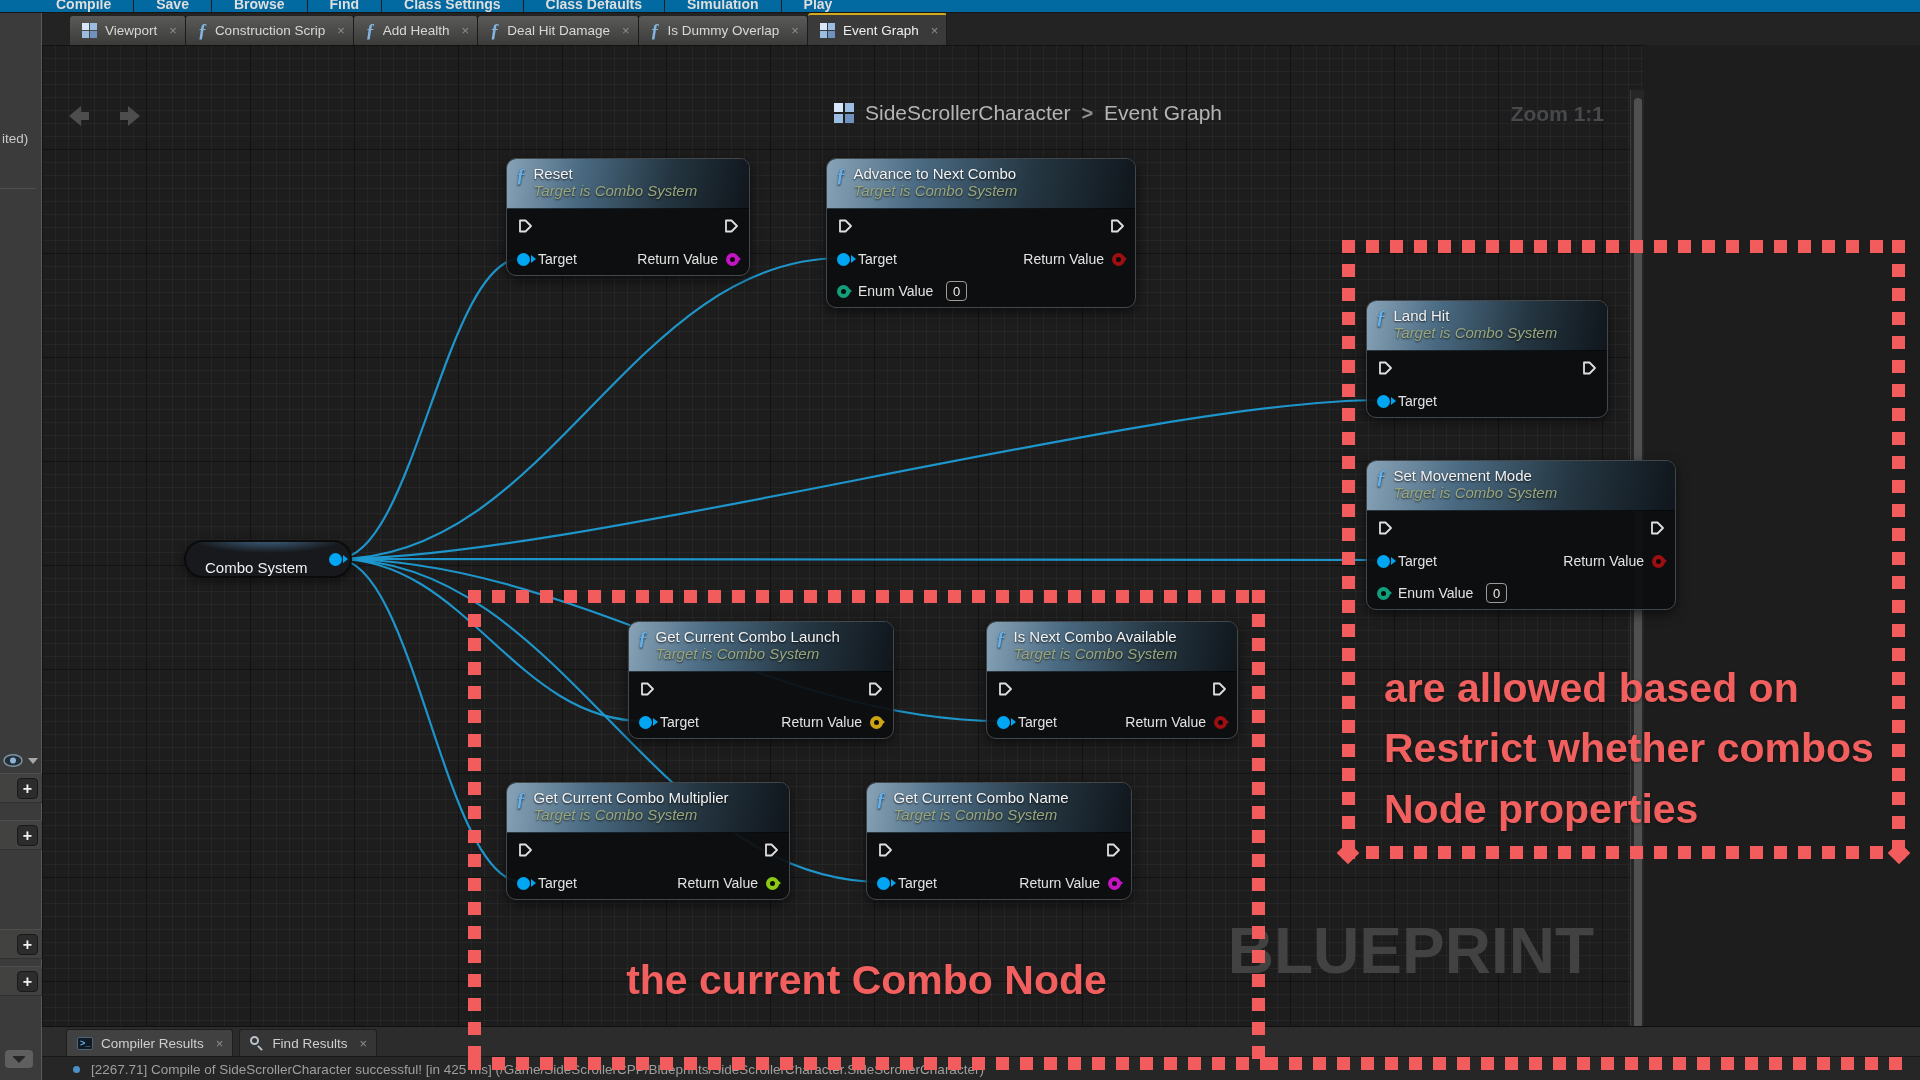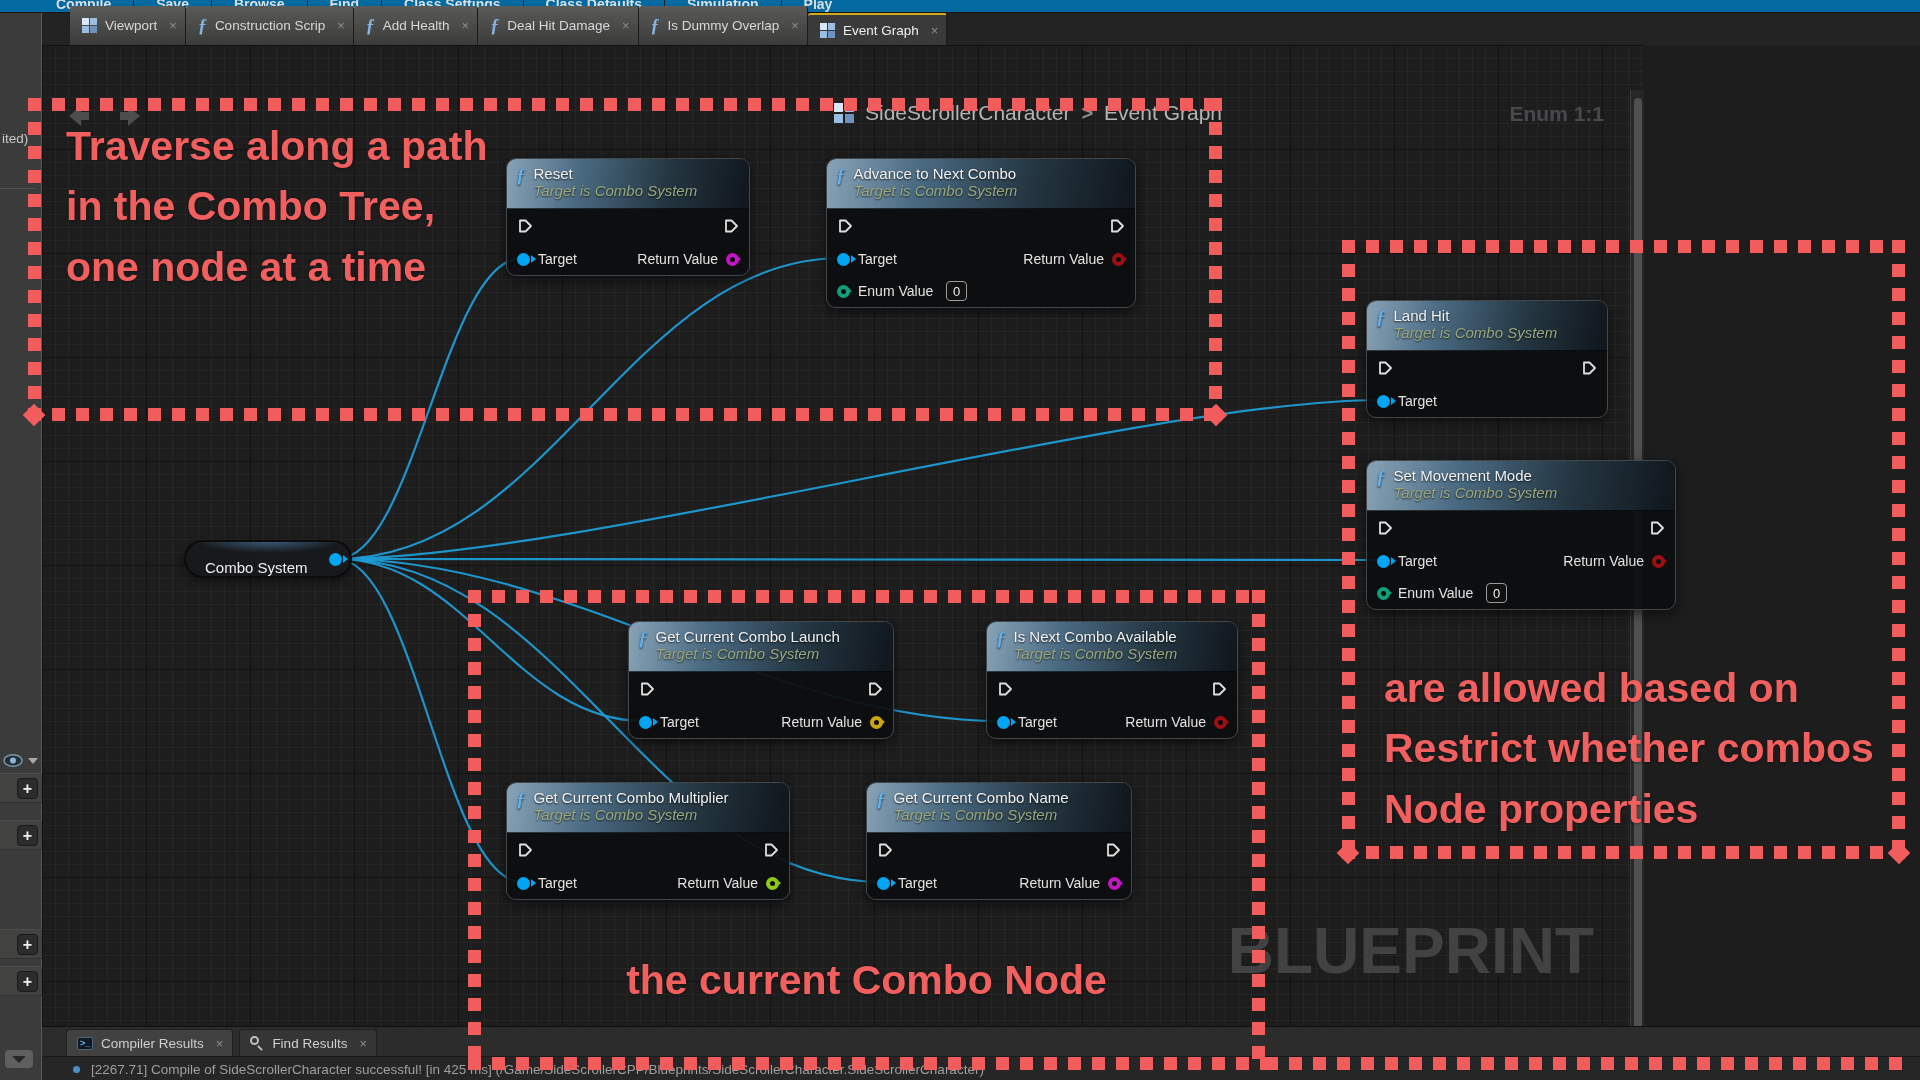--- a/index.html
+++ b/index.html
@@ -10,21 +10,21 @@
   
   .top-menu { position:absolute; left:0; top:0; width:100%; height:13px; background:#0369a1;
               border-bottom:1px solid #161616; overflow:hidden; display:flex; align-items:flex-end;
               padding-left:34px; z-index:35; }
   .menu-item { color:#dedede; font-size:14px; font-weight:bold; margin-top:-5px; padding:0 22px; white-space:nowrap; }
   .menu-sep { width:1px; height:13px; background:#1d1d1d; }
 
   
   .doc-tabs { position:absolute; left:42px; top:13px; width:1878px; height:32px; background:#232323;
               display:flex; align-items:flex-end; padding-left:28px; z-index:35; }
-  .doc-tab { height:39px; display:flex; align-items:center; gap:8px; padding:0 8px 0 12px;
+  .doc-tab { height:29px; display:flex; align-items:center; gap:8px; padding:0 8px 0 12px;
              background:linear-gradient(#5a5a58,#3b3b39); border-right:1px solid #1b1b1b;
              border-radius:3px 3px 0 0; color:#d8d8d8; font-size:13.5px; white-space:nowrap; cursor:default; }
   .doc-tab.active { background:#3a3a3a; border-top:2px solid #d2aa1c; height:32px; color:#efefef; }
   .tab-close { color:#8f8f8f; font-size:13px; margin-left:4px; }
   .grid-ic { display:grid; grid-template-columns:7px 7px; grid-auto-rows:7px; gap:1px; }
   .grid-ic i { background:#9cbde2; }
   .grid-ic i:first-child { background:#d9e8f8; }
   .grid-ic i:last-child { background:#6e92bd; }
   .f-glyph { font-family:"Liberation Serif", serif; font-style:italic; font-weight:bold;
              color:#84b5e2; font-size:18px; line-height:1; }
@@ -244,21 +244,21 @@
       <span class="bc-grid">
           <i></i>
           <i></i>
           <i></i>
           <i></i>
         </span>
       <span class="bc-text">SideScrollerCharacter</span>
       <span class="bc-sep">&gt;</span>
       <span class="bc-text">Event Graph</span>
     </div>
-    <div class="zoom-label">Enum 1:1</div>
+    <div class="zoom-label">Zoom 1:1</div>
     <div class="watermark">BLUEPRINT</div>
     <div class="vscroll">
         <div class="vthumb"></div>
       </div>
   </div>
 
   <svg id="wires" width="1920" height="1080">
       <path d="M337,559 C414.7,559 444.3,258 522,258" fill="none" stroke="#1f9cd4" stroke-width="2.2" opacity="0.95"></path>
       <path d="M337,559 C549.1,559 629.9,258 842,258" fill="none" stroke="#1f9cd4" stroke-width="2.2" opacity="0.95"></path>
       <path d="M337,559 C572,559 1147,400 1382,400" fill="none" stroke="#1f9cd4" stroke-width="2.2" opacity="0.95"></path>
@@ -597,33 +597,20 @@
             <span class="cell">
               <span>Return Value</span>
               <span class="pin ring" style="--c: #c414c4;"></span>
             </span>
           </span>
         </div>
       </div>
     </div>
 
   <div class="anno-layer">
-      <div class="anno" style="left: 28px; top: 98px; width: 1194px; height: 323px;">
-        <div class="dash-h top"></div>
-        <div class="dash-h bot"></div>
-        <div class="dash-v left"></div>
-        <div class="dash-v right"></div>
-        <div class="diamond bl"></div>
-        <div class="diamond br"></div>
-        <div class="anno-text" style="left: 38px; top: 18px;">
-          <div>Traverse along a path</div>
-          <div>in the Combo Tree,</div>
-          <div>one node at a time</div>
-        </div>
-      </div>
       <div class="anno" style="left: 1342px; top: 240px; width: 563px; height: 619px;">
         <div class="dash-h top"></div>
         <div class="dash-h bot"></div>
         <div class="dash-v left"></div>
         <div class="dash-v right"></div>
         <div class="diamond bl"></div>
         <div class="diamond br"></div>
         <div class="anno-text" style="left: 42px; top: 418px;">
           <div>are allowed based on</div>
           <div>Restrict whether combos</div>

